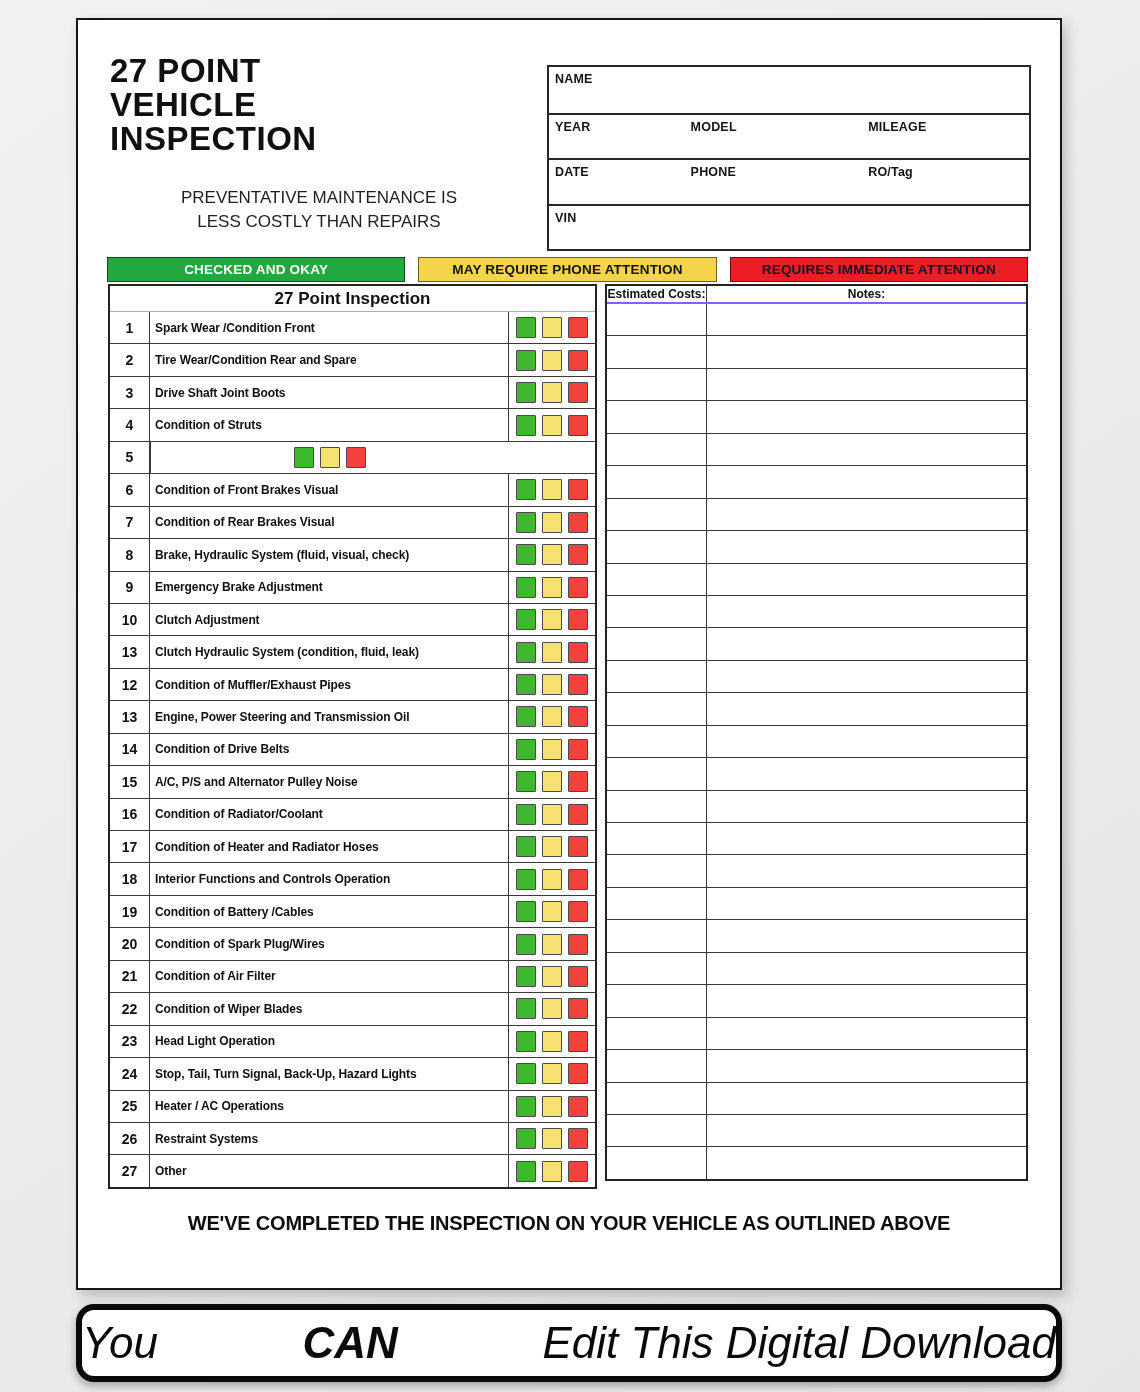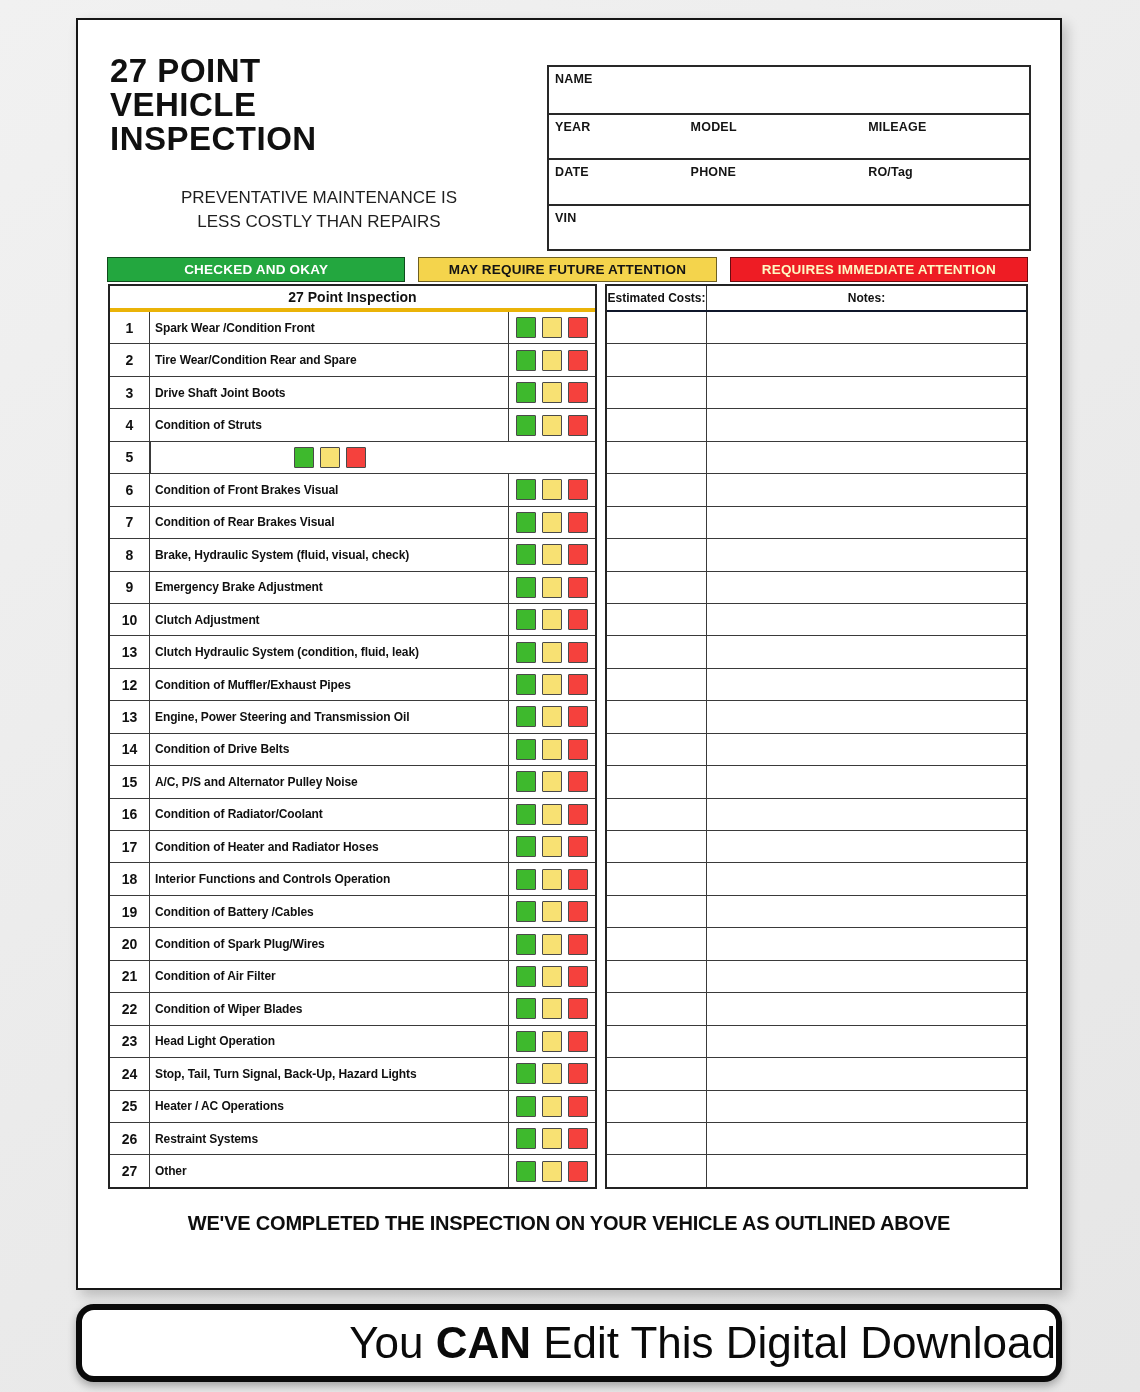--- a/index.html
+++ b/index.html
@@ -52,26 +52,26 @@
   }
   .left-table {
     position:absolute; left:30px; top:264px; width:489px;
     border:2px solid #232323; background:#fff;
   }
   .right-table {
     position:absolute; left:527px; top:264px; width:423px;
     border:2px solid #232323; background:#fff;
   }
   .lt-header {
-    height:26px; border-bottom:4px solid #eab308;
+    height:26px; border-bottom:1px solid #eab308;
     display:flex; align-items:center; justify-content:center;
-    font-weight:bold; font-size:14px;
+    font-weight:bold; font-size:17px;
   }
   .rt-header {
-    height:26px; border-bottom:2px solid #0f172a;
+    height:18px; border-bottom:2px solid #8b5cf6;
     display:grid; grid-template-columns:100px 1fr;
   }
   .rt-header > div {
     display:flex; align-items:center; justify-content:center;
     font-weight:bold; font-size:12px;
   }
   .rt-header > div:first-child { border-right:1.5px solid #3a3a3a; }
   .lt-body, .rt-body { display:flex; flex-direction:column; height:875px; }
   .insp-row {
     flex:1; display:grid; grid-template-columns:40px 1fr 87px;
@@ -98,23 +98,24 @@
   .rt-row:first-child { border-top:none; }
   .rt-cost { border-right:1.5px solid #3a3a3a; }
   .completed {
     position:absolute; left:0; right:0; top:1192px;
     text-align:center; font-weight:bold; font-size:20px;
     letter-spacing:-0.2px; color:#0d0d0d;
   }
   .banner {
     position:absolute; left:76px; top:1304px; width:986px; height:78px;
     background:#ffffff; border:6px solid #0a0a0a; border-radius:18px;
-    display:flex; align-items:center; justify-content:flex-end;
+    display:flex; align-items:center; justify-content:space-between;
     font-size:44px; color:#0a0a0a; box-shadow:0 4px 8px rgba(0,0,0,0.30);
     white-space:pre;
+    font-style:italic;
   }
   .banner .b-bold { font-weight:bold; }
 </style>
 </head>
 <body>
 
 <div class="page">
 
   <div class="title">
     <div>27 POINT</div>
@@ -165,22 +166,22 @@
     <div class="f-row">
       <div class="f-cell">
         <span class="f-label">VIN</span>
         <span class="f-value"></span>
       </div>
     </div>
   </div>
 
   <div class="legend">
       <div class="legend-seg" style="background: rgb(35, 167, 63); color: rgb(255, 255, 255);">CHECKED AND OKAY</div>
-      <div class="legend-seg" style="background: rgb(244, 212, 76); color: rgb(20, 20, 20);">MAY REQUIRE FUTURE ATTENTION</div>
-      <div class="legend-seg" style="background: rgb(238, 28, 36); color: #fef9c3;">REQUIRES IMMEDIATE ATTENTION</div>
+      <div class="legend-seg" style="background: rgb(244, 212, 76); color: rgb(20, 20, 20);">MAY REQUIRE PHONE ATTENTION</div>
+      <div class="legend-seg" style="background: rgb(238, 28, 36); color: #0f172a;">REQUIRES IMMEDIATE ATTENTION</div>
     </div>
 
   <div class="left-table">
     <div class="lt-header">27 Point Inspection</div>
     <div class="lt-body">
         <div class="insp-row">
           <div class="c-num">1</div>
           <div class="c-label">Spark Wear /Condition Front</div>
           <div class="c-checks">
             <span class="chk" style="background: rgb(62, 185, 45);"></span>

